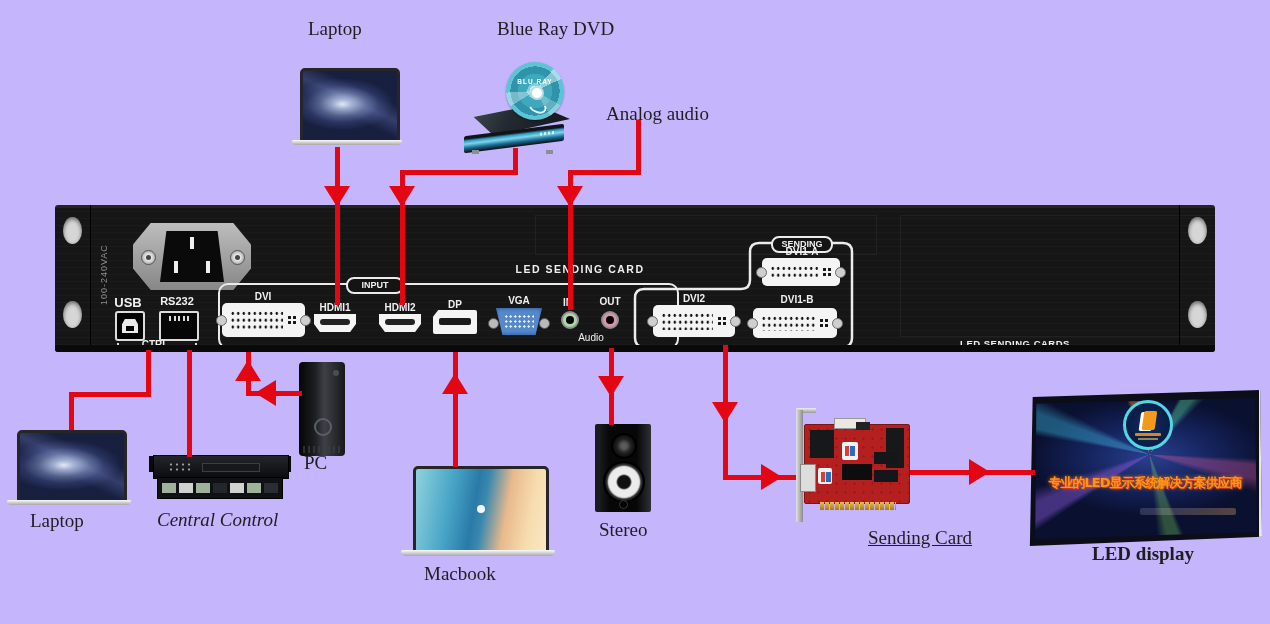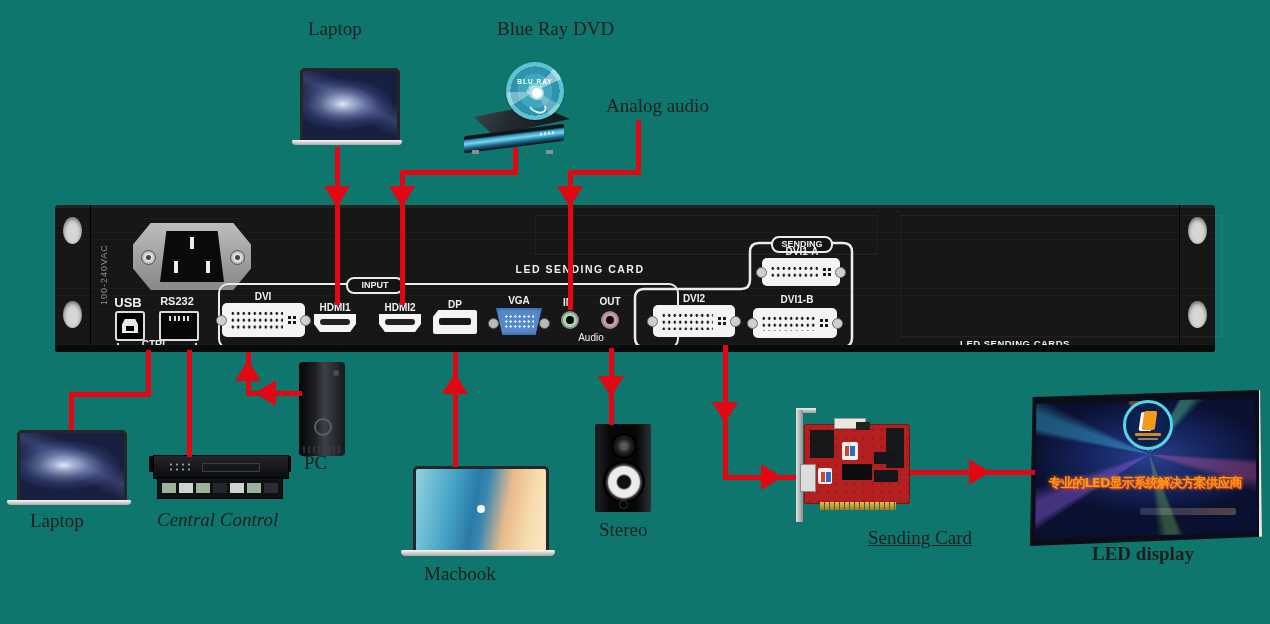--- a/index.html
+++ b/index.html
@@ -1,21 +1,21 @@
 <!DOCTYPE html>
 <html><head>
 <meta charset="utf-8">
 <style>
   :root{
     --red:#e30613;
     --panel:#161616;
     --pwhite:#f0f0f0;
   }
   html,body{margin:0;padding:0;background:#fff;}
-  #stage{position:relative;width:1270px;height:624px;background:#0f766e;overflow:hidden;
+  #stage{position:relative;width:1270px;height:624px;background:#c4b5fd;overflow:hidden;
          font-family:"Liberation Sans",sans-serif;}
   
   .lbl{position:absolute;font-family:"Liberation Serif",serif;font-size:19px;color:#1e1e1e;white-space:nowrap;}
   
   .seg{position:absolute;background:var(--red);}
   .ah{position:absolute;width:0;height:0;}
   .ah-down{border-left:13px solid transparent;border-right:13px solid transparent;border-top:21px solid var(--red);}
   .ah-up{border-left:13px solid transparent;border-right:13px solid transparent;border-bottom:21px solid var(--red);}
   .ah-left{border-top:13px solid transparent;border-bottom:13px solid transparent;border-right:21px solid var(--red);}
   .ah-right{border-top:13px solid transparent;border-bottom:13px solid transparent;border-left:21px solid var(--red);}
@@ -175,21 +175,21 @@
   #led .sub{position:absolute;left:112px;top:118px;width:96px;height:7px;border-radius:2px;
       background:linear-gradient(90deg,rgba(200,210,255,.18),rgba(255,190,120,.3));filter:blur(.5px);}
 </style>
 </head>
 <body>
 
 <div id="stage">
 
   <div class="lbl" style="left:308px;top:18px;">Laptop</div>
   <div class="lbl" style="left:497px;top:18px;">Blue Ray DVD</div>
-  <div class="lbl" style="left:606px;top:95px;text-align:center;">Analog audio</div>
+  <div class="lbl" style="left:606px;top:103px;text-align:center;">Analog audio</div>
   <div class="lbl" style="left:30px;top:510px;">Laptop</div>
   <div class="lbl" style="left:157px;top:509px;font-style:italic;">Central Control</div>
   <div class="lbl" style="left:304px;top:452px;">PC</div>
   <div class="lbl" style="left:424px;top:563px;">Macbook</div>
   <div class="lbl" style="left:599px;top:519px;">Stereo</div>
   <div class="lbl" style="left:868px;top:527px;text-decoration:underline;">Sending Card</div>
   <div class="lbl" style="left:1092px;top:543px;font-weight:bold;">LED display</div>
 
   <div>
     <div class="scr" style="left:300px;top:68px;width:94px;height:69px;"></div>

